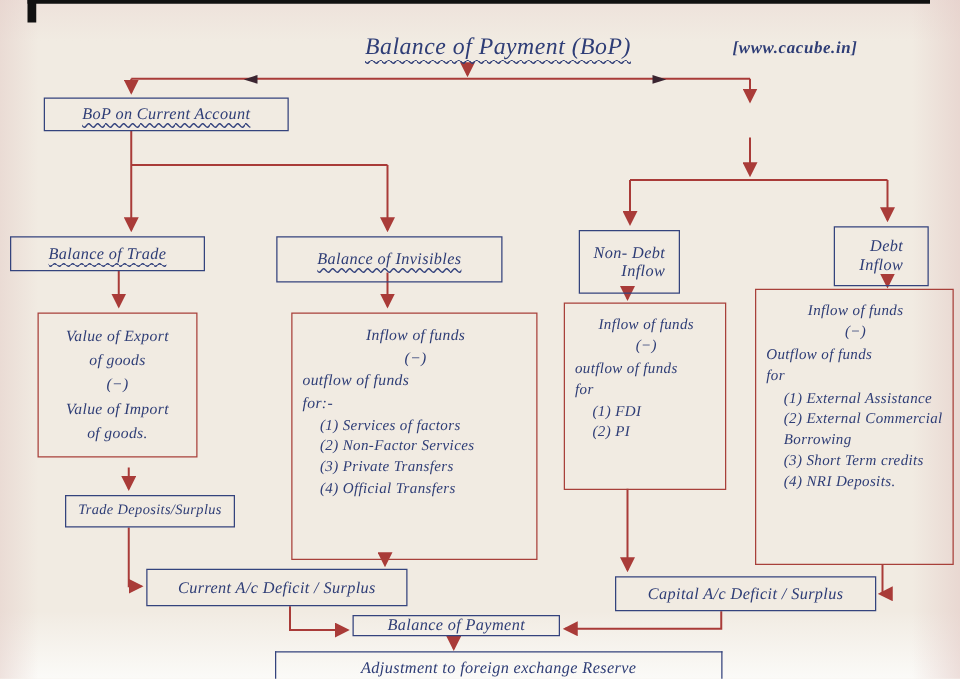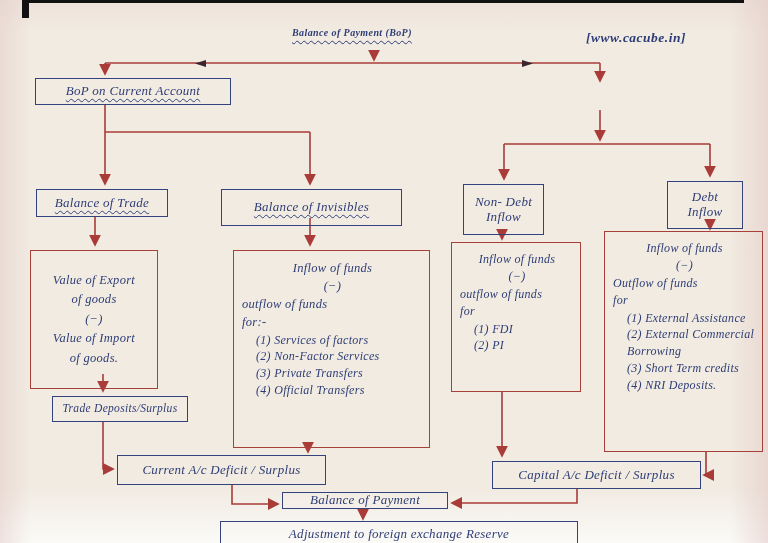--- a/index.html
+++ b/index.html
@@ -10,28 +10,28 @@
       linear-gradient(to bottom, rgba(233,214,209,.45), rgba(0,0,0,0) 6%, rgba(0,0,0,0) 90%, rgba(252,252,250,.9)),
       #f1ebe2;
     font-family:"Liberation Serif", serif;
     font-style:italic;
     color:#2e3d76;
   }
   .box{
     position:absolute; box-sizing:border-box;
     border:1.6px solid #34437d;
     display:flex; align-items:center; justify-content:center;
-    text-align:center; background:transparent;
+    text-align:right; background:transparent;
     font-size:13px; letter-spacing:.3px; line-height:1.15;
     white-space:pre-line;
   }
   .box.red{border-color:#a8403a;}
   .wavy{text-decoration:underline; text-decoration-style:wavy; text-decoration-thickness:1px; text-underline-offset:3px; text-decoration-color:#34437d;}
   .title{
-    position:absolute; font-size:10px; font-weight:bold; letter-spacing:.4px;
+    position:absolute; font-size:19px; font-weight:normal; letter-spacing:.4px;
     text-decoration:underline wavy; text-decoration-thickness:1px; text-underline-offset:4px;
   }
   .watermark{position:absolute; font-size:13.5px; letter-spacing:.5px; font-weight:bold;}
   .calc{align-items:stretch; justify-content:flex-start; flex-direction:column; text-align:left; padding:8px 6px 4px 8px;}
   .calc .ln-c{text-align:center;}
   .calc .ln{line-height:1.45;}
   .calc .item{line-height:1.4; padding-left:14px; font-size:12px;}
   .calc-center{flex-direction:column; padding:10px 4px;}
   .calc-center .ln{line-height:1.55;}
   svg.wires{position:absolute; left:0; top:0; pointer-events:none;}
@@ -82,36 +82,36 @@
     <polygon points="522,60 533,63.5 522,67" fill="#3a2430"></polygon>
   </svg>
 
   <div class="title" style="left:292px;top:27px;">Balance of Payment (BoP)</div>
   <div class="watermark" style="left:586px;top:30px;">[www.cacube.in]</div>
 
   <div class="box" style="left:35px;top:78px;width:196px;height:27px;">
     <span class="wavy">BoP on Current Account</span>
   </div>
 
-  <div class="box" style="left:36px;top:189px;width:132px;height:28px;">
+  <div class="box" style="left:8px;top:189px;width:156px;height:28px;">
     <span class="wavy">Balance of Trade</span>
   </div>
   <div class="box" style="left:221px;top:189px;width:181px;height:37px;">
     <span class="wavy">Balance of Invisibles</span>
   </div>
   <div class="box" style="left:463px;top:184px;width:81px;height:51px;">
     <span>Non- Debt
 Inflow</span>
   </div>
   <div class="box" style="left:667px;top:181px;width:76px;height:48px;">
     <span>Debt
 Inflow</span>
   </div>
 
-  <div class="box red calc-center" style="left:30px;top:250px;width:128px;height:139px;font-size:12.5px;">
+  <div class="box red calc-center" style="left:30px;top:250px;width:128px;height:116px;font-size:12.5px;">
     <div class="ln">Value of Export</div>
     <div class="ln">of goods</div>
     <div class="ln">(−)</div>
     <div class="ln">Value of Import</div>
     <div class="ln">of goods.</div>
   </div>
 
   <div class="box red calc" style="left:233px;top:250px;width:197px;height:198px;font-size:12.5px;">
     <div class="ln ln-c">Inflow of funds</div>
     <div class="ln ln-c">(−)</div>

